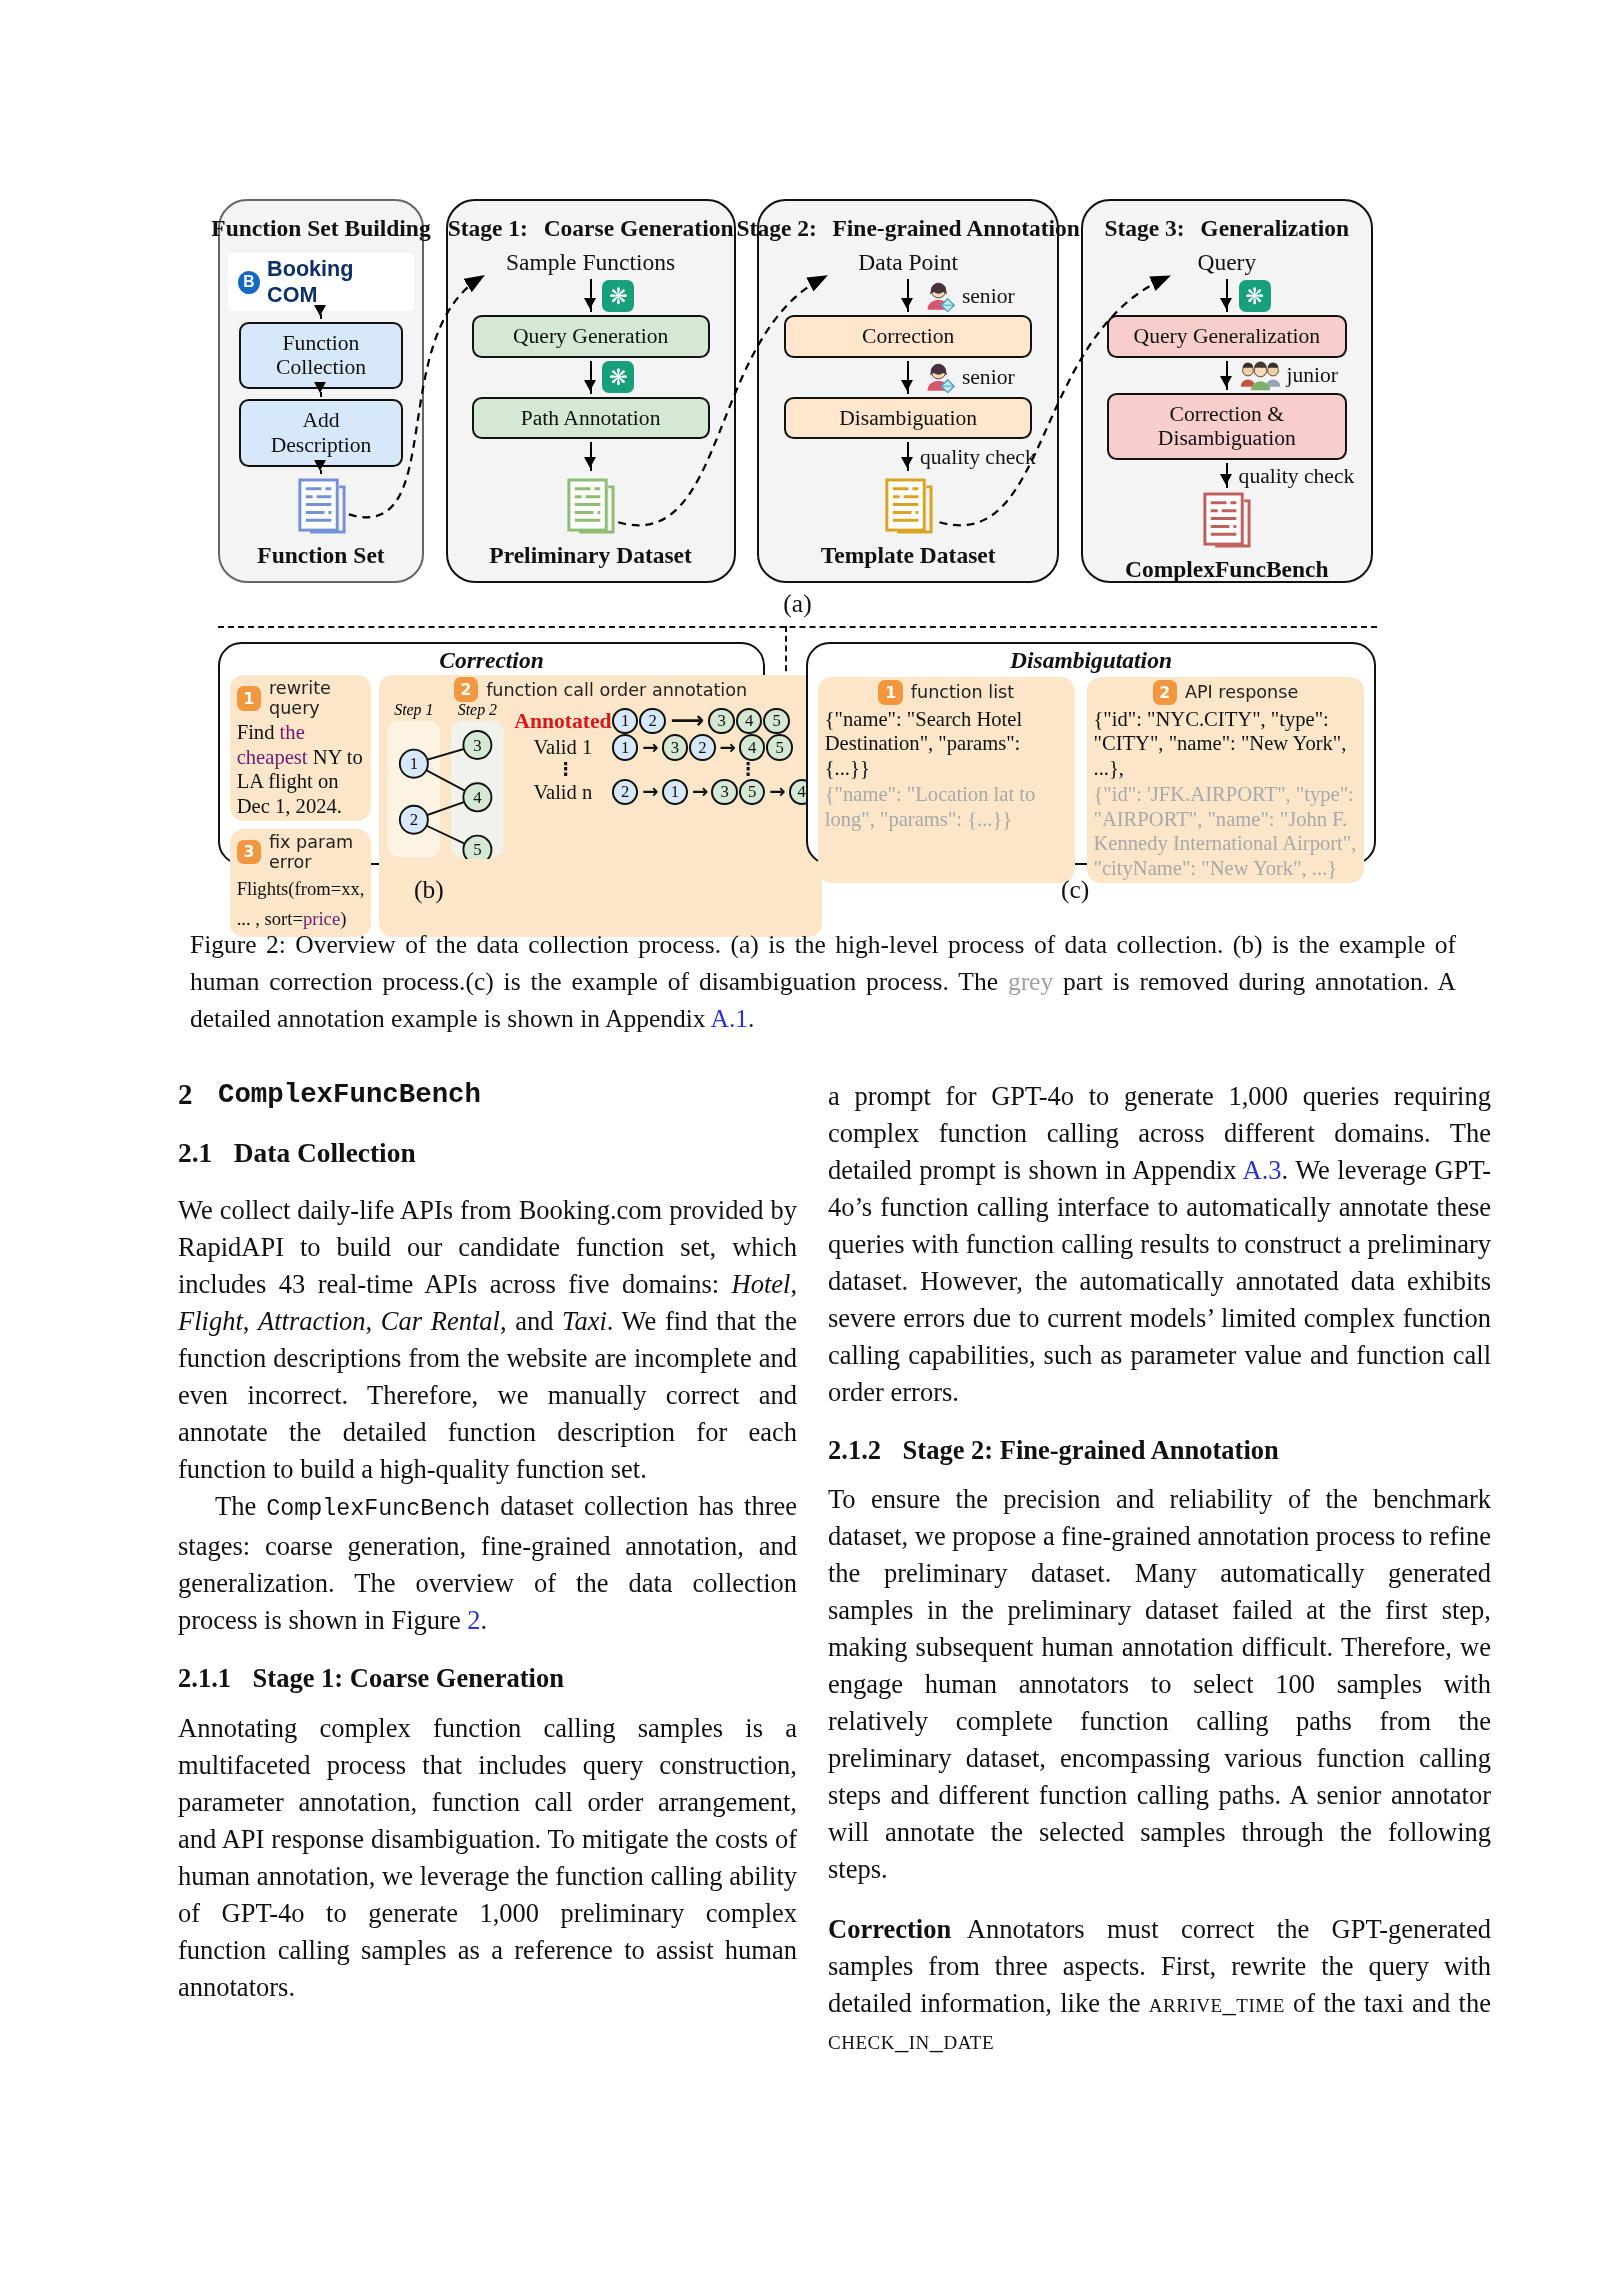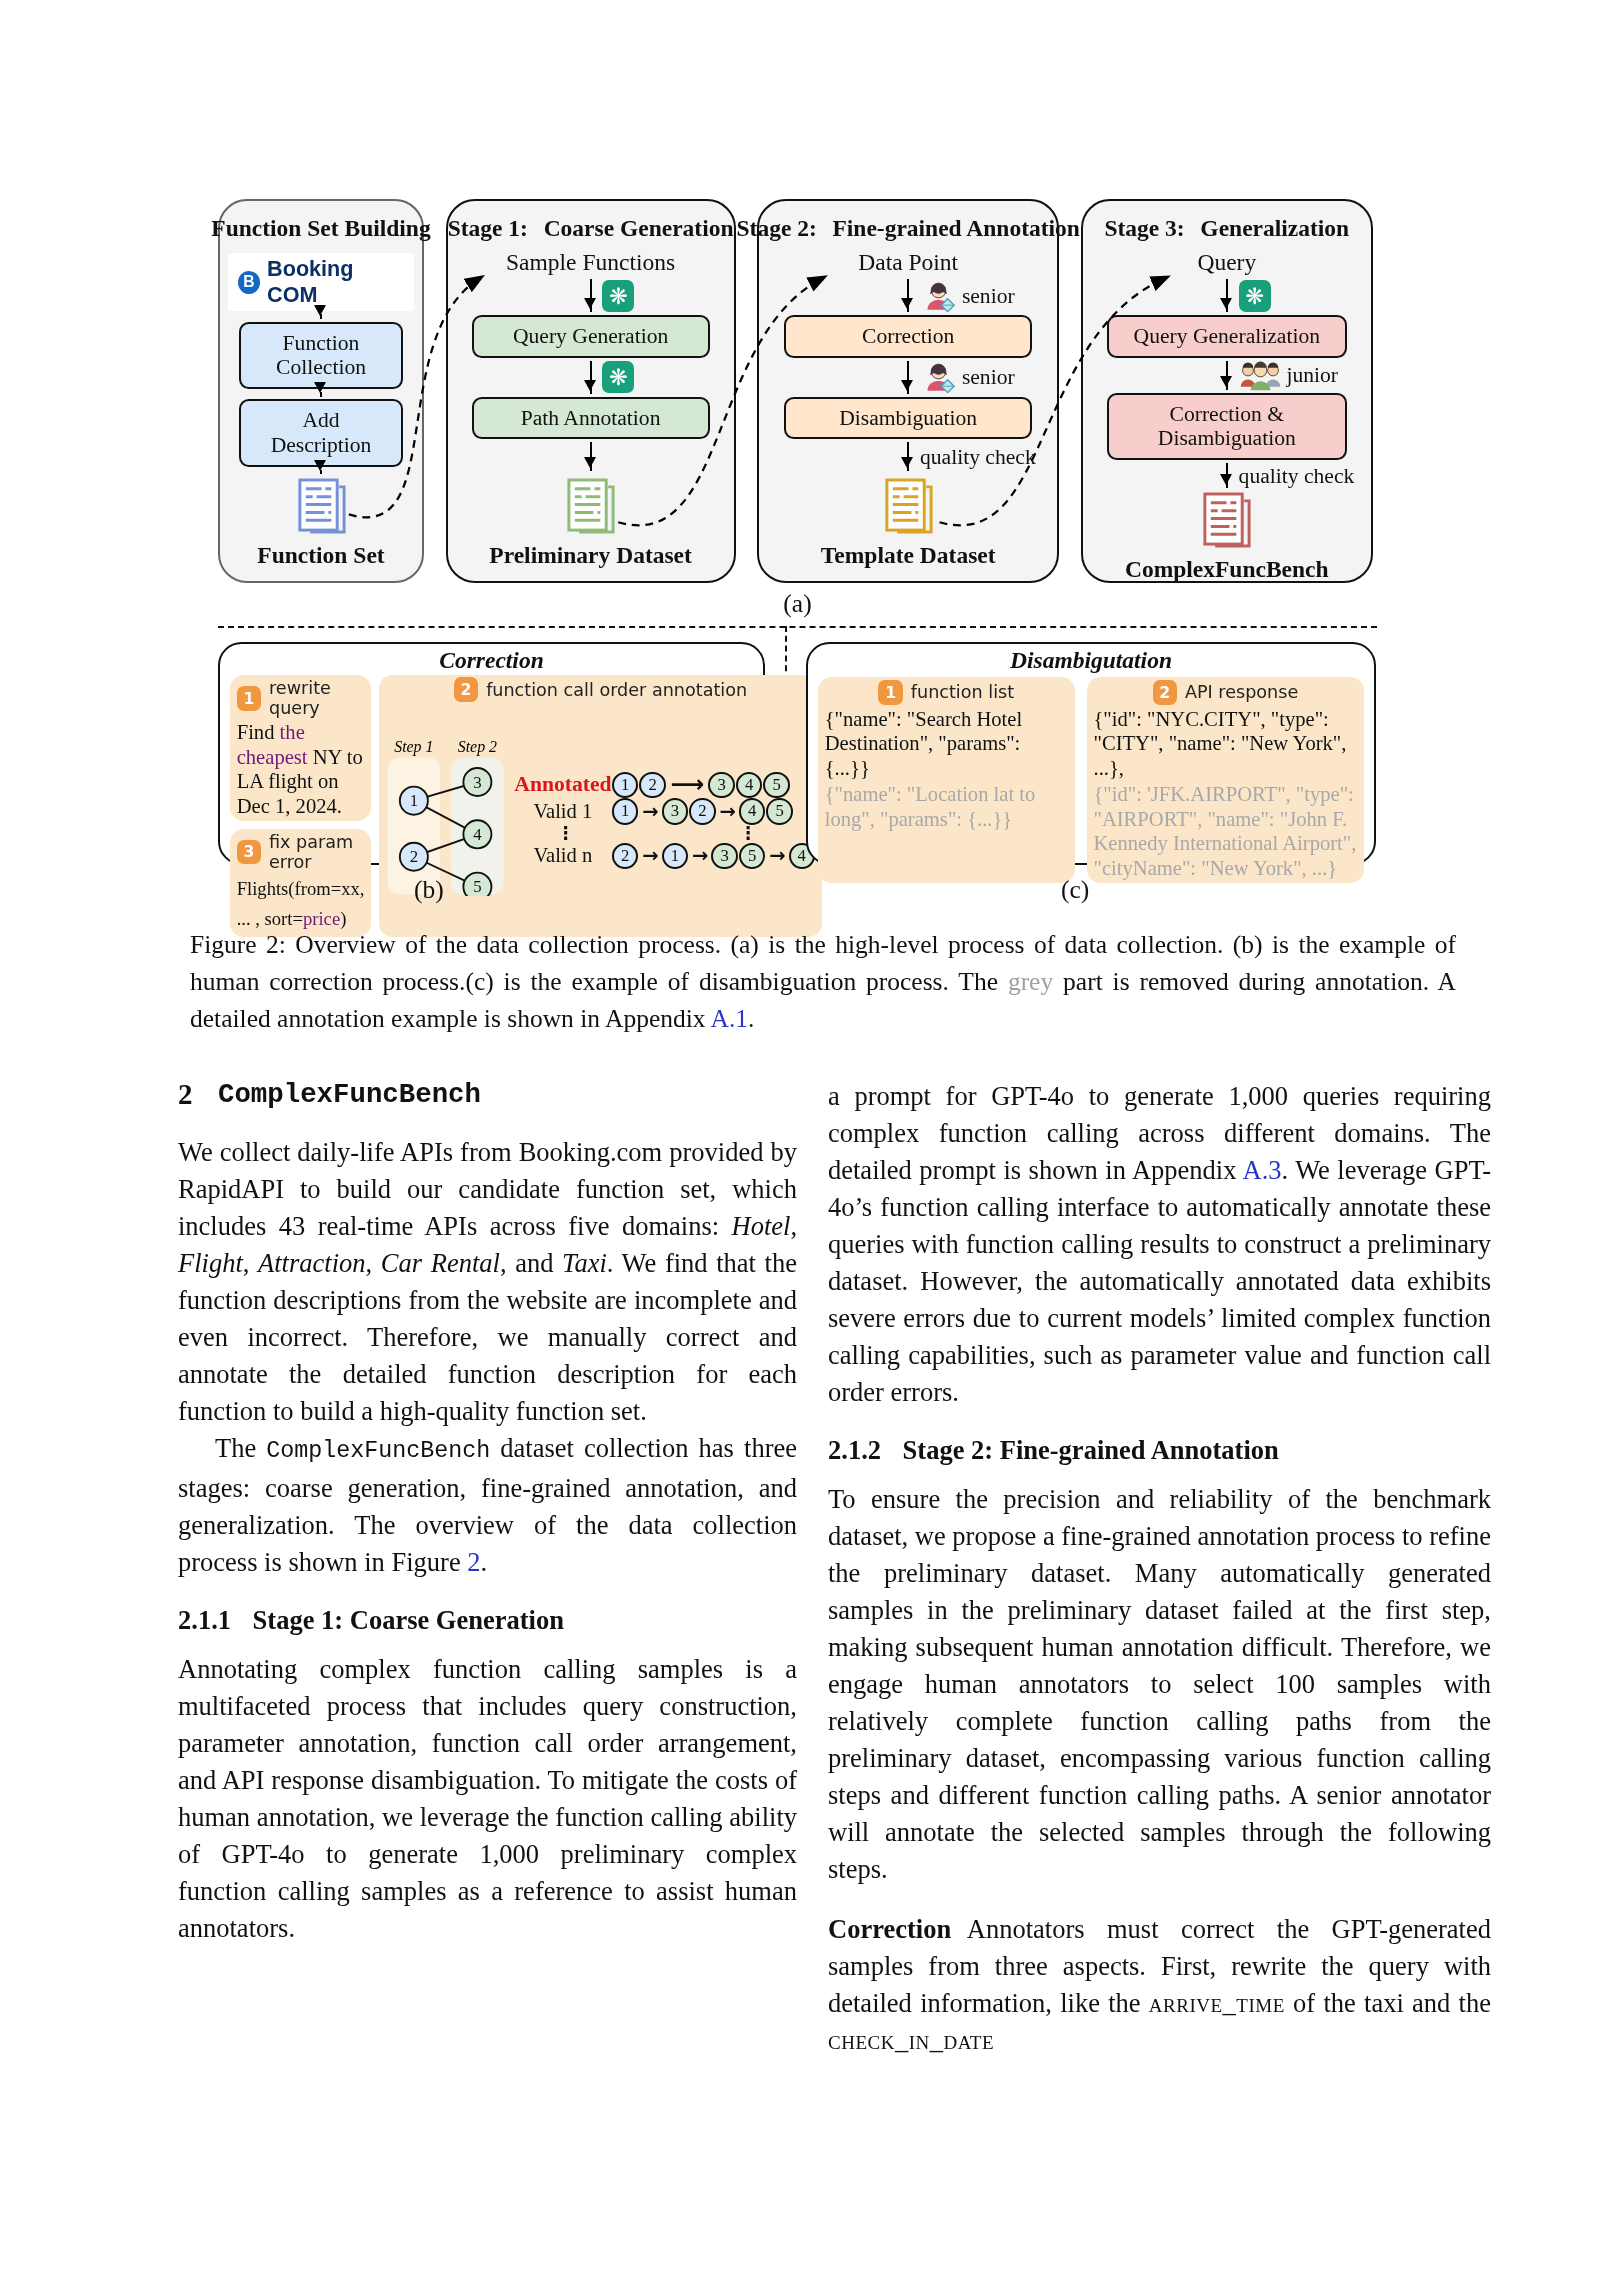--- a/index.html
+++ b/index.html
@@ -52,21 +52,21 @@
   .oitem{background:#fbe6c9;border-radius:13.7px;padding:2.9px 6.9px}
   .ohead{display:flex;align-items:center;gap:7.8px;font-family:"DejaVu Sans",sans-serif;font-size:17.6px;color:#222}
   .ohead.center{justify-content:center}
   .badge{min-width:24.5px;height:24.5px;background:#f0973f;border-radius:6.9px;color:#fff;display:inline-flex;
          align-items:center;justify-content:center;font-size:15.7px;font-family:"DejaVu Sans",sans-serif;font-weight:bold}
   .otext{font-size:20.6px;line-height:24.5px;margin-top:2px}
   .otext.small{font-size:18.6px;line-height:30px}
   .red{color:#701a75}
   .greyline{color:#a8a8a8}
   .bmain{flex:1;background:#fbe6c9;border-radius:13.7px;padding:2px 5.9px 3.9px;display:flex;flex-direction:column}
-  .bmrow{display:flex;gap:3.9px;align-items:center;flex:1}
+  .bmrow{display:flex;gap:3.9px;align-items:flex-start;flex:1}
   .rowscol{flex:1;display:flex;flex-direction:column;justify-content:space-between;padding-top:5.9px}
   .crow{display:flex;align-items:center}
   .rlab{width:98px;text-align:center;font-size:20.6px;flex:none}
   .rlab.redbold{color:#d6181c;font-weight:bold;font-size:21.6px}
   .nd{width:26.5px;height:26.5px;border-radius:50%;border:2px solid #111;display:inline-flex;align-items:center;
       justify-content:center;font-size:16.7px;flex:none;margin-right:1px;background:#fff}
   .nd.b{background:#d7e8fa}.nd.g{background:#d5e8d4}
   .arr{font-family:"DejaVu Sans",sans-serif;font-weight:bold;font-size:19.6px;margin:0 2.9px;line-height:1}
   .larr{font-size:23.5px;margin:0 3.9px}
   .dv{font-family:"DejaVu Sans",sans-serif;font-weight:bold;font-size:17.6px;line-height:13.7px}
@@ -390,20 +390,24 @@
     <div class="sublab c">(c)</div>
   </div>
 
   <div class="caption"><span>Figure 2: Overview of the data collection process.  (a) is the high-level process of data collection.  (b) is the example of human correction process.(c) is the example of disambiguation process. The </span><span class="greytext">grey</span><span> part is removed during annotation. A detailed annotation example is shown in Appendix </span><span class="link">A.1</span><span>.</span></div>
 
   <div class="col colL">
     <div class="hsec">
       <span>2</span>
       <span class="mono">ComplexFuncBench</span>
     </div>
+    <div class="hsub mt28">
+      <span>2.1</span>
+      <span>Data Collection</span>
+    </div>
     <div class="para mt20"><span>We collect daily-life APIs from Booking.com provided by RapidAPI to build our candidate function set, which includes 43 real-time APIs across five domains: </span><span class="it">Hotel</span><span>, </span><span class="it">Flight</span><span>, </span><span class="it">Attraction</span><span>, </span><span class="it">Car Rental</span><span>, and </span><span class="it">Taxi</span><span>. We find that the function descriptions from the website are incomplete and even incorrect. Therefore, we manually correct and annotate the detailed function description for each function to build a high-quality function set.</span></div>
     <div class="para ind"><span>The </span><span class="mono">ComplexFuncBench</span><span> dataset collection has three stages: coarse generation, fine-grained annotation, and generalization. The overview of the data collection process is shown in Figure </span><span class="link">2</span><span>.</span></div>
     <div class="hsub mt24" style="font-size:26.5px">
       <span>2.1.1</span>
       <span>Stage 1: Coarse Generation</span>
     </div>
     <div class="para"><span>Annotating complex function calling samples is a multifaceted process that includes query construction, parameter annotation, function call order arrangement, and API response disambiguation. To mitigate the costs of human annotation, we leverage the function calling ability of GPT-4o to generate 1,000 preliminary complex function calling samples as a reference to assist human annotators.</span></div>
   </div>
 
   <div class="col colR">

